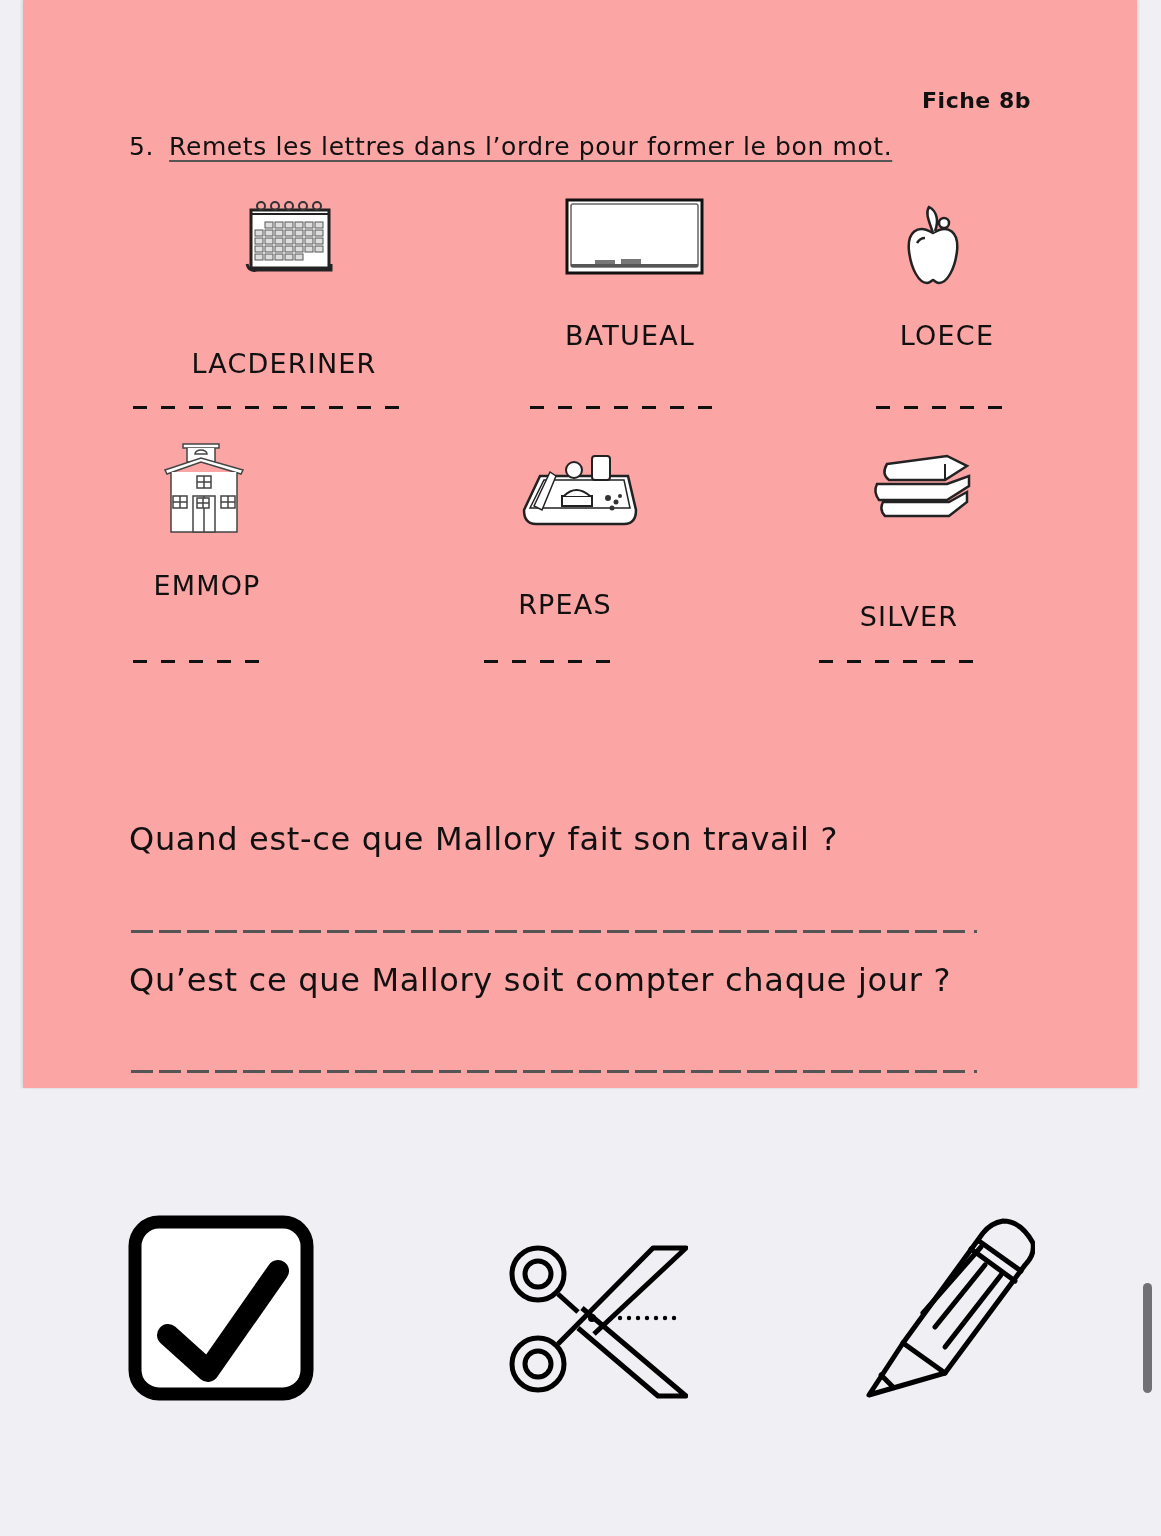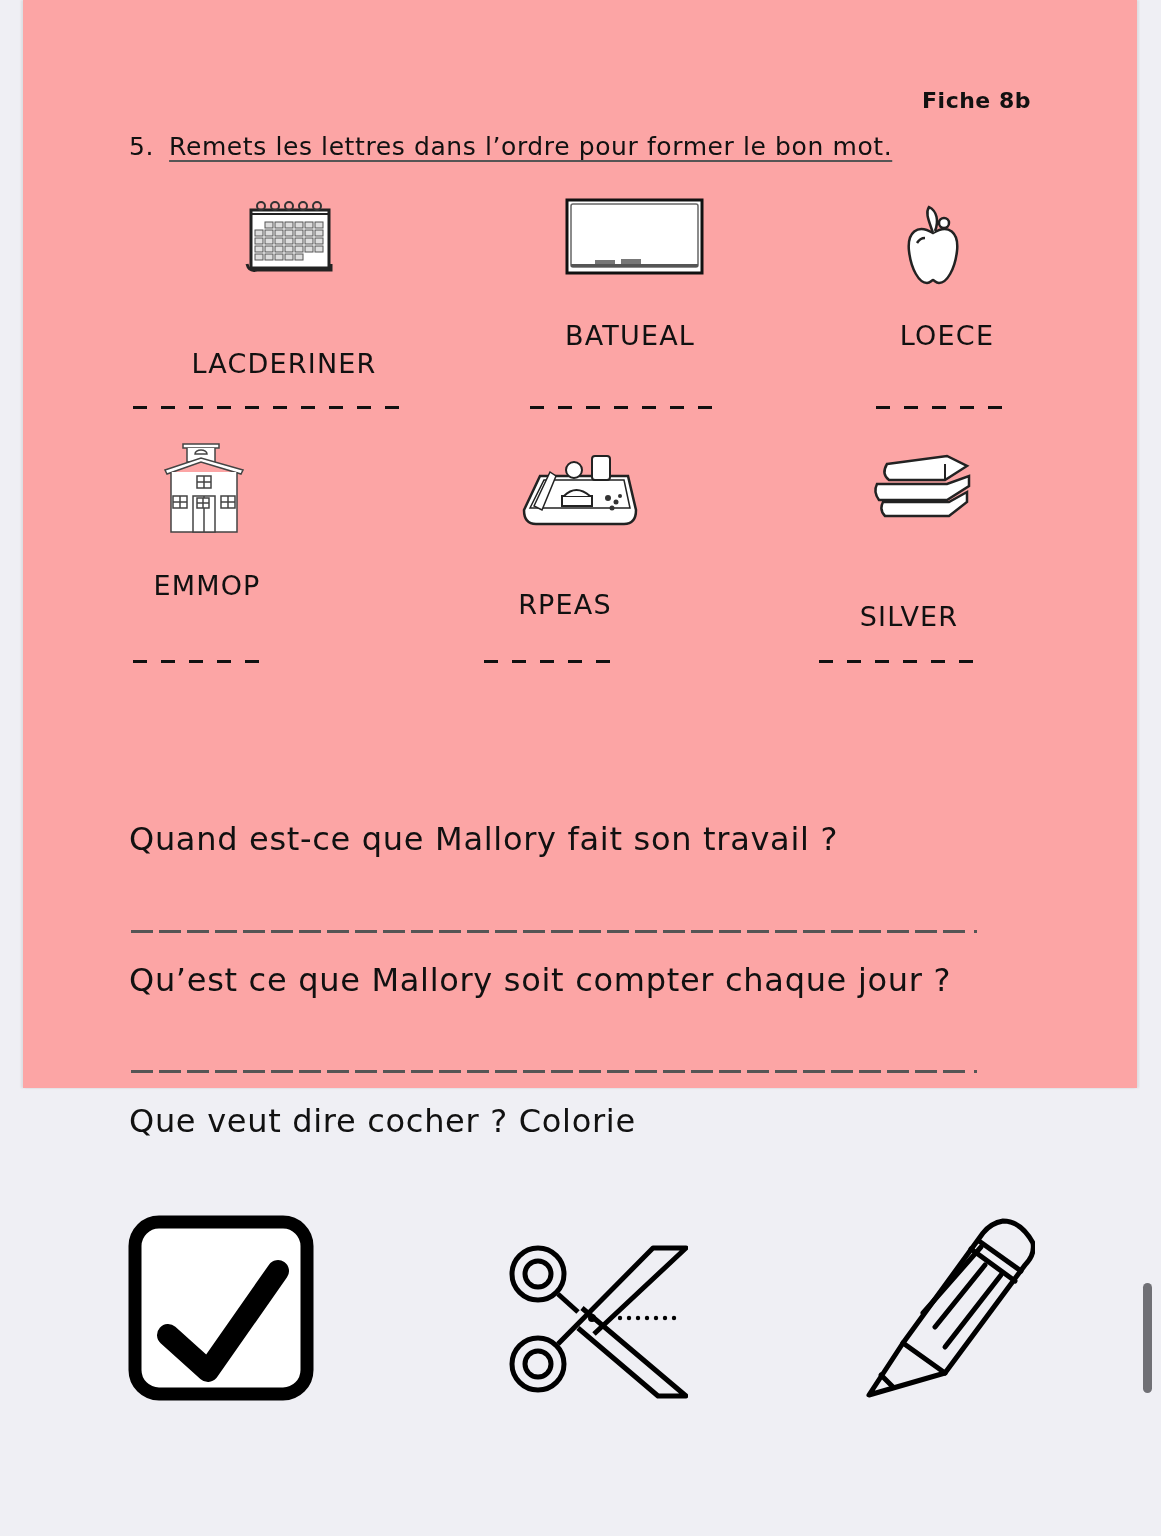--- a/index.html
+++ b/index.html
@@ -238,21 +238,20 @@
       <span></span>
   </div>
 
 
   <div class="question" style="top:820px;">Quand est-ce que Mallory fait son travail ?</div>
   <div class="answer-line" style="top:930px;"></div>
 
   <div class="question" style="top:961px;">Qu’est ce que Mallory soit compter chaque jour ?</div>
   <div class="answer-line" style="top:1070px;"></div>
 
-  <div class="question" style="top:1102px;">Que veut dire cocher ? Colorie</div>
 
   <div class="word-img" style="left:105px; top:1215px;">
     <svg width="186" height="186" viewBox="0 0 186 186">
       <rect x="7" y="7" width="172" height="172" rx="24" ry="24" fill="#fff" stroke="#000" stroke-width="13"></rect>
       <path d="M40 120 L80 156 L150 56" fill="none" stroke="#000" stroke-width="22" stroke-linecap="round" stroke-linejoin="round"></path>
     </svg>
   </div>
 
   <div class="word-img" style="left:485px; top:1238px;">
     <svg width="180" height="162" viewBox="0 0 180 162">

